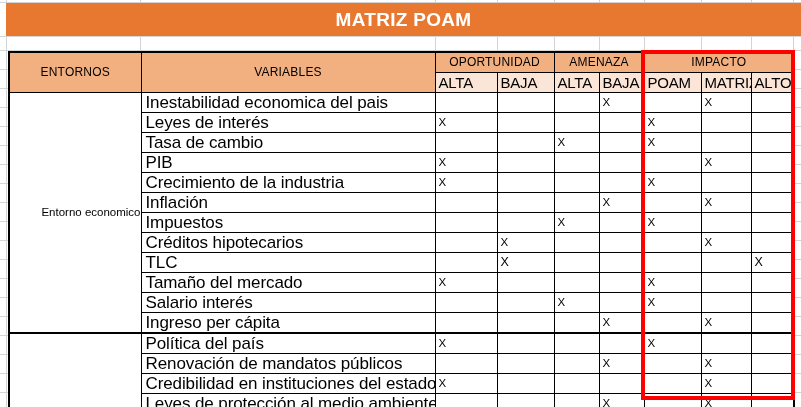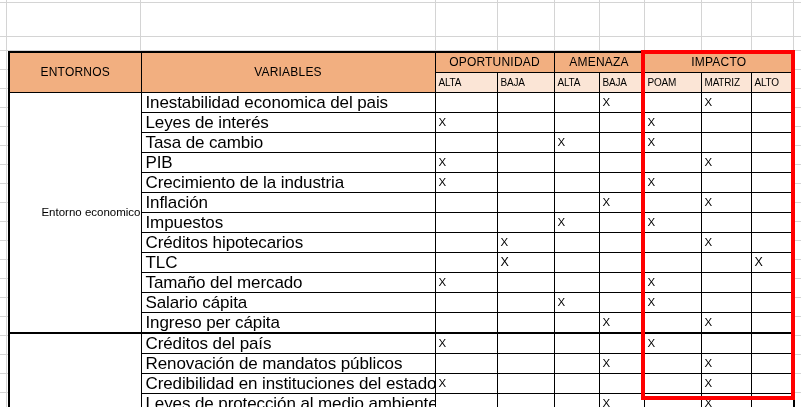--- a/index.html
+++ b/index.html
@@ -92,21 +92,21 @@
     font-weight: bold;
     text-align: center;
     font-size: 12px;
     letter-spacing: 0.2px;
   }
   .hdr-sub {
     background: #FBE5D6 !important;
     font-weight: bold;
     text-align: left;
     padding-left: 3px !important;
-    font-size: 10px;
+    font-size: 15px;
     letter-spacing: -0.2px;
   }
   .hdr-tall { height: 38px; line-height: 38px; }
   .hdr-grp  { height: 19px; line-height: 19px; }
 
   
   .c-entorno {
     text-align: right;
     vertical-align: middle;
     font-weight: bold;
@@ -175,20 +175,23 @@
     <div class="hgrid" style="top: 297px;"></div>
     <div class="hgrid" style="top: 316px;"></div>
     <div class="hgrid" style="top: 335px;"></div>
     <div class="hgrid" style="top: 354px;"></div>
     <div class="hgrid" style="top: 373px;"></div>
     <div class="hgrid" style="top: 392px;"></div>
   </div>
 
 <div id="page">
 
+  <div id="title-banner">
+    <span id="title-text">MATRIZ POAM</span>
+  </div>
 
   <table id="matrix-table">
     <colgroup>
       <col style="width:132px">
       <col style="width:294px">
       <col style="width:62px">
       <col style="width:57px">
       <col style="width:45px">
       <col style="width:45px">
       <col style="width:57px">
@@ -309,42 +312,42 @@
           <td class="c-var">Tamaño del mercado</td>
           <td class="c-mark">X</td>
           <td class="c-mark"></td>
           <td class="c-mark"></td>
           <td class="c-mark"></td>
           <td class="c-mark">X</td>
           <td class="c-mark"></td>
           <td class="c-mark tbl-right"></td>
         </tr>
         <tr>
-          <td class="c-var">Salario cápita</td>
+          <td class="c-var">Salario interés</td>
           <td class="c-mark"></td>
           <td class="c-mark"></td>
           <td class="c-mark">X</td>
           <td class="c-mark"></td>
           <td class="c-mark">X</td>
           <td class="c-mark"></td>
           <td class="c-mark tbl-right"></td>
         </tr>
         <tr>
           <td class="c-var">Ingreso per cápita</td>
           <td class="c-mark"></td>
           <td class="c-mark"></td>
           <td class="c-mark"></td>
           <td class="c-mark">X</td>
           <td class="c-mark"></td>
           <td class="c-mark">X</td>
           <td class="c-mark tbl-right"></td>
         </tr>
         <tr>
           <td class="c-entorno tbl-left sec-top" rowspan="5"></td>
-          <td class="c-var sec-top">Créditos del país</td>
+          <td class="c-var sec-top">Política del país</td>
           <td class="c-mark sec-top">X</td>
           <td class="c-mark sec-top"></td>
           <td class="c-mark sec-top"></td>
           <td class="c-mark sec-top"></td>
           <td class="c-mark sec-top">X</td>
           <td class="c-mark sec-top"></td>
           <td class="c-mark sec-top tbl-right"></td>
         </tr>
         <tr>
           <td class="c-var">Renovación de mandatos públicos</td>

